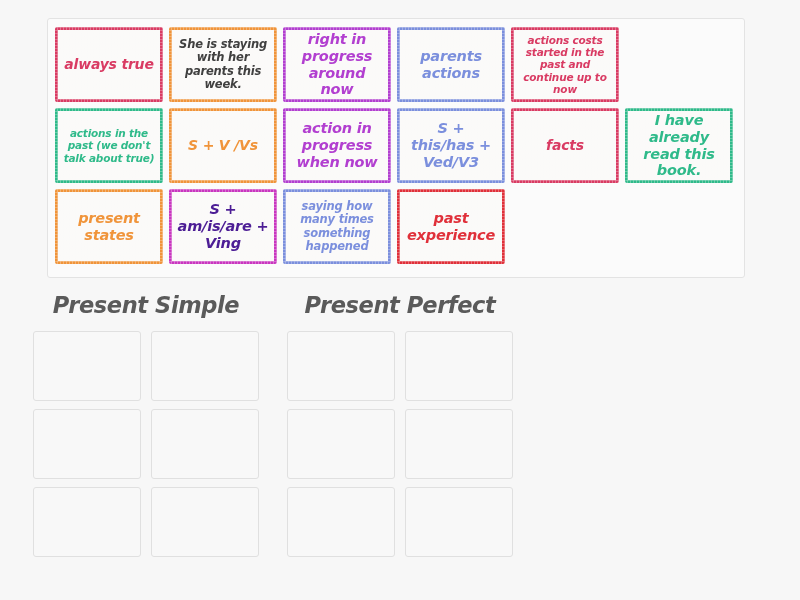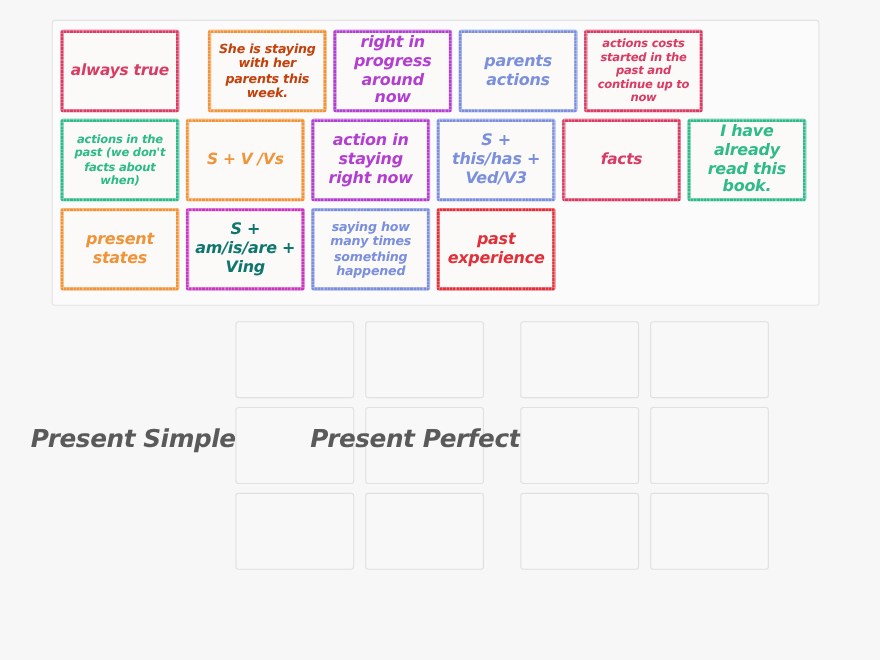--- a/index.html
+++ b/index.html
@@ -85,20 +85,21 @@
     position: absolute;
     left: 28px;
     top: 292px;
     width: 744px;
     display: flex;
     gap: 18px;
   }
   .column {
     width: 236px;
     display: flex;
+    flex-direction: column;
     align-items: center;
   }
   .column-title {
     font-family: "DejaVu Sans", sans-serif;
     font-style: italic;
     font-weight: bold;
     font-size: 22.5px;
     color: #5a5a5a;
     letter-spacing: -0.4px;
     white-space: nowrap;
@@ -121,58 +122,58 @@
 </style>
 </head>
 <body>
 
 <div id="tile-tray">
   <div id="tile-rows">
       <div class="tile-row">
         <div class="tile sz-lg" style="border-color: rgb(217, 59, 99); color: rgb(217, 59, 99);">
           <span class="tile-text">always true</span>
         </div>
-        <div class="tile sz-sm" style="border-color: rgb(240, 148, 58); color: #c2410c; margin-left: 20px;">
+        <div class="tile sz-sm" style="border-color: rgb(240, 148, 58); color: #404040;">
           <span class="tile-text">She is staying with her parents this week.</span>
         </div>
         <div class="tile sz-md" style="border-color: rgb(178, 63, 208); color: rgb(178, 63, 208);">
           <span class="tile-text">right in progress around now</span>
         </div>
         <div class="tile sz-md" style="border-color: rgb(123, 143, 221); color: rgb(123, 143, 221);">
           <span class="tile-text">parents actions</span>
         </div>
         <div class="tile sz-xs" style="border-color: rgb(217, 59, 99); color: rgb(217, 59, 99);">
           <span class="tile-text">actions costs started in the past and continue up to now</span>
         </div>
       </div>
       <div class="tile-row">
         <div class="tile sz-xs" style="border-color: rgb(47, 186, 138); color: rgb(47, 186, 138);">
-          <span class="tile-text">actions in the past (we don't facts about when)</span>
+          <span class="tile-text">actions in the past (we don't talk about true)</span>
         </div>
         <div class="tile sz-lg" style="border-color: rgb(240, 148, 58); color: rgb(240, 148, 58);">
           <span class="tile-text">S + V /Vs</span>
         </div>
         <div class="tile sz-md" style="border-color: rgb(178, 63, 208); color: rgb(178, 63, 208);">
-          <span class="tile-text">action in staying right now</span>
+          <span class="tile-text">action in progress when now</span>
         </div>
         <div class="tile sz-md" style="border-color: rgb(123, 143, 221); color: rgb(123, 143, 221);">
           <span class="tile-text">S + this/has + Ved/V3</span>
         </div>
         <div class="tile sz-lg" style="border-color: rgb(217, 59, 99); color: rgb(217, 59, 99);">
           <span class="tile-text">facts</span>
         </div>
         <div class="tile sz-md" style="border-color: rgb(47, 186, 138); color: rgb(47, 186, 138);">
           <span class="tile-text">I have already read this book.</span>
         </div>
       </div>
       <div class="tile-row">
         <div class="tile sz-md" style="border-color: rgb(240, 148, 58); color: rgb(240, 148, 58);">
           <span class="tile-text">present states</span>
         </div>
-        <div class="tile sz-md" style="border-color: rgb(201, 54, 192); color: #0f766e;">
+        <div class="tile sz-md" style="border-color: rgb(201, 54, 192); color: #4c1d95;">
           <span class="tile-text">S + am/is/are + Ving</span>
         </div>
         <div class="tile sz-sm" style="border-color: rgb(123, 143, 221); color: rgb(123, 143, 221);">
           <span class="tile-text">saying how many times something happened</span>
         </div>
         <div class="tile sz-md" style="border-color: rgb(224, 48, 58); color: rgb(224, 48, 58);">
           <span class="tile-text">past experience</span>
         </div>
       </div>
     </div>

